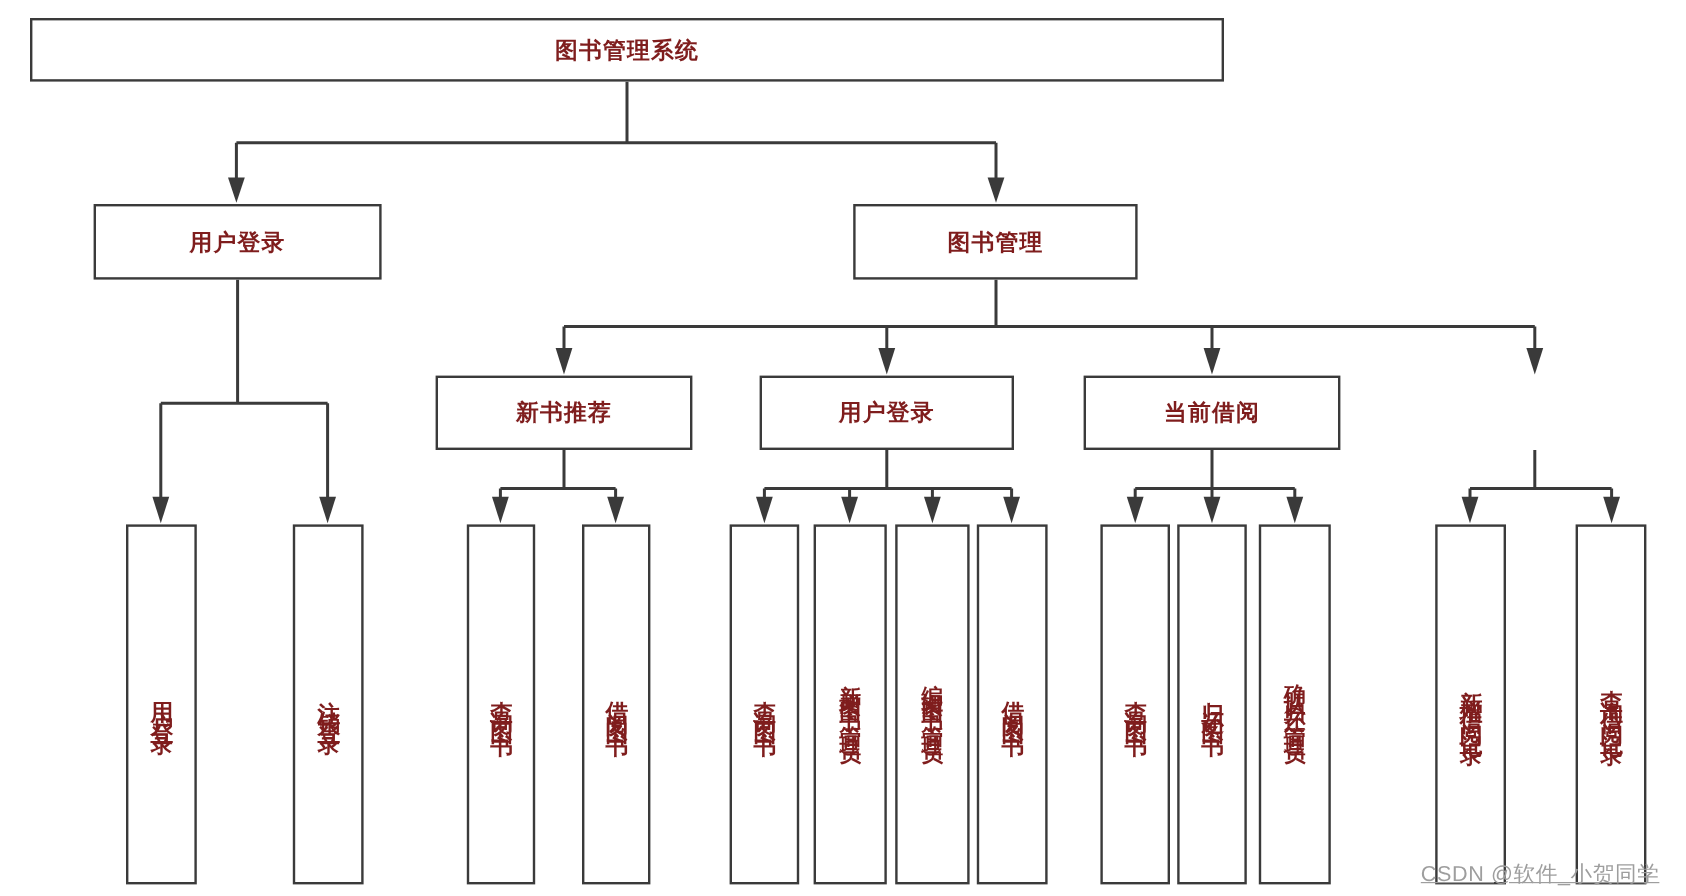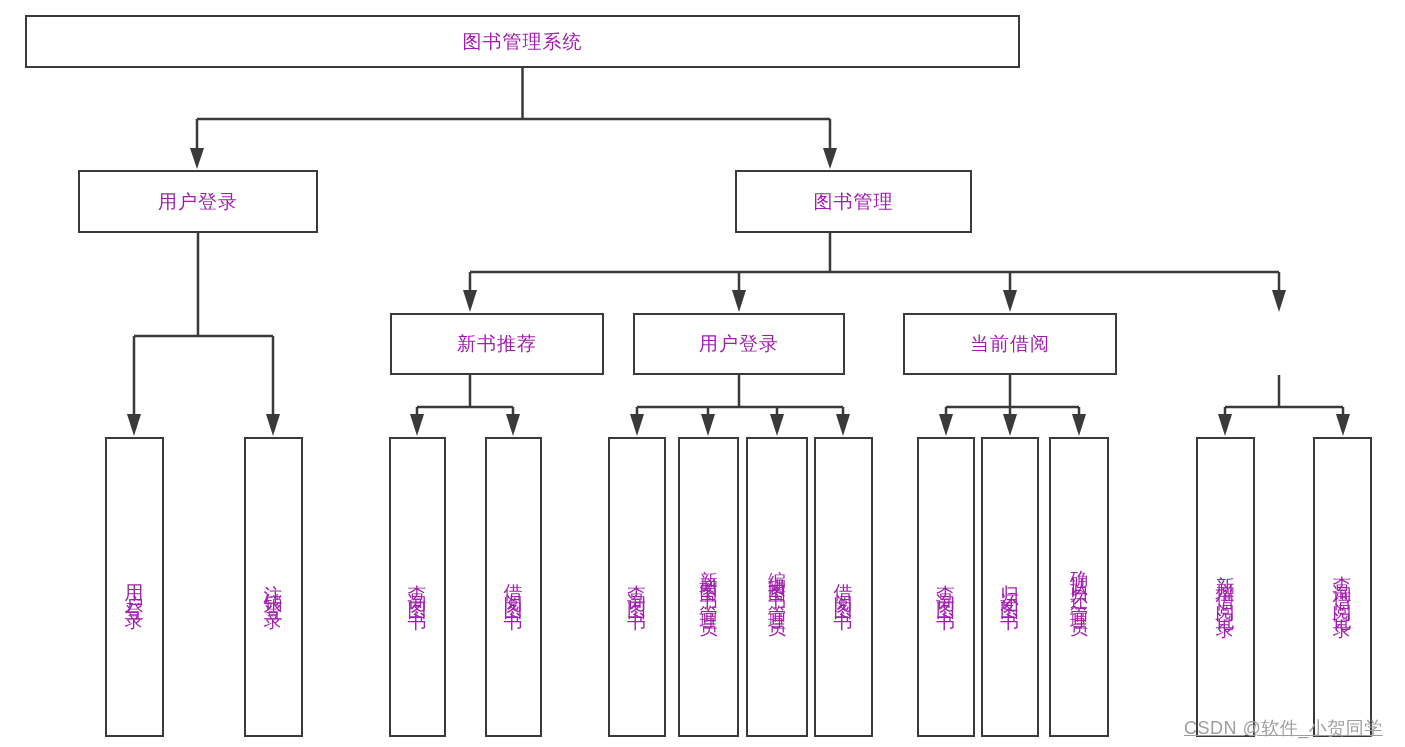--- a/index.html
+++ b/index.html
@@ -22,25 +22,26 @@
     left: 0; top: 0;
     width: 1405px;
     height: 747px;
     z-index: 1;
   }
   .box {
     position: absolute;
     box-sizing: border-box;
     border: 2.5px solid #3a3a3a;
     background: #ffffff;
-    color: #a21caf;
+    color: #7f1d1d;
     display: flex;
     align-items: center;
     justify-content: center;
     z-index: 2;
+    font-weight: bold;
   }
   .box.h {
     font-size: 19px;
     letter-spacing: 1px;
     white-space: nowrap;
   }
   .box.v {
     writing-mode: vertical-rl;
     font-size: 19px;
     letter-spacing: 9px;
@@ -110,23 +111,23 @@
       <polygon points="1072,414 1086,414 1079,436"></polygon>
 
       <polygon points="1218,414 1232,414 1225,436"></polygon>
       <polygon points="1336,414 1350,414 1343,436"></polygon>
     </g>
   </svg>
 
   <div class="box h" style="left:25px; top:15px; width:995px; height:53px;">图书管理系统</div>
 
   <div class="box h" style="left:78px; top:170px; width:240px; height:63px;">用户登录</div>
-  <div class="box h" style="left:711px; top:170px; width:237px; height:63px;margin-left:24px;">图书管理</div>
+  <div class="box h" style="left:711px; top:170px; width:237px; height:63px;">图书管理</div>
 
-  <div class="box h" style="left:363px; top:313px; width:214px; height:62px;margin-left:27px;">新书推荐</div>
+  <div class="box h" style="left:363px; top:313px; width:214px; height:62px;">新书推荐</div>
   <div class="box h" style="left:633px; top:313px; width:212px; height:62px;">用户登录</div>
   <div class="box h" style="left:903px; top:313px; width:214px; height:62px;">当前借阅</div>
 
   <div class="box v" style="left:105px; top:437px; width:59px; height:300px;">用户登录</div>
   <div class="box v" style="left:244px; top:437px; width:59px; height:300px;">注销登录</div>
 
   <div class="box v" style="left:389px; top:437px; width:57px; height:300px;">查询图书</div>
   <div class="box v" style="left:485px; top:437px; width:57px; height:300px;">借阅图书</div>
 
   <div class="box v" style="left:608px; top:437px; width:58px; height:300px;">查询图书</div>

